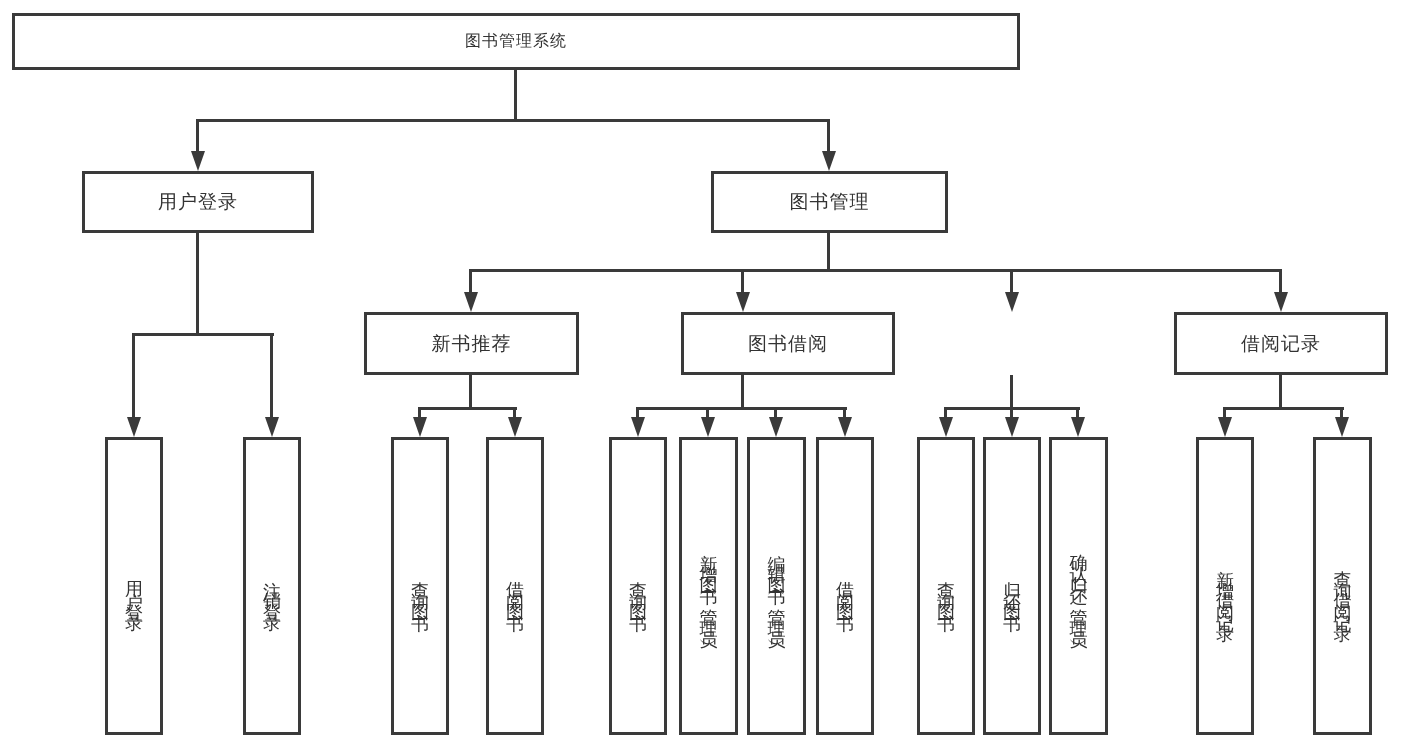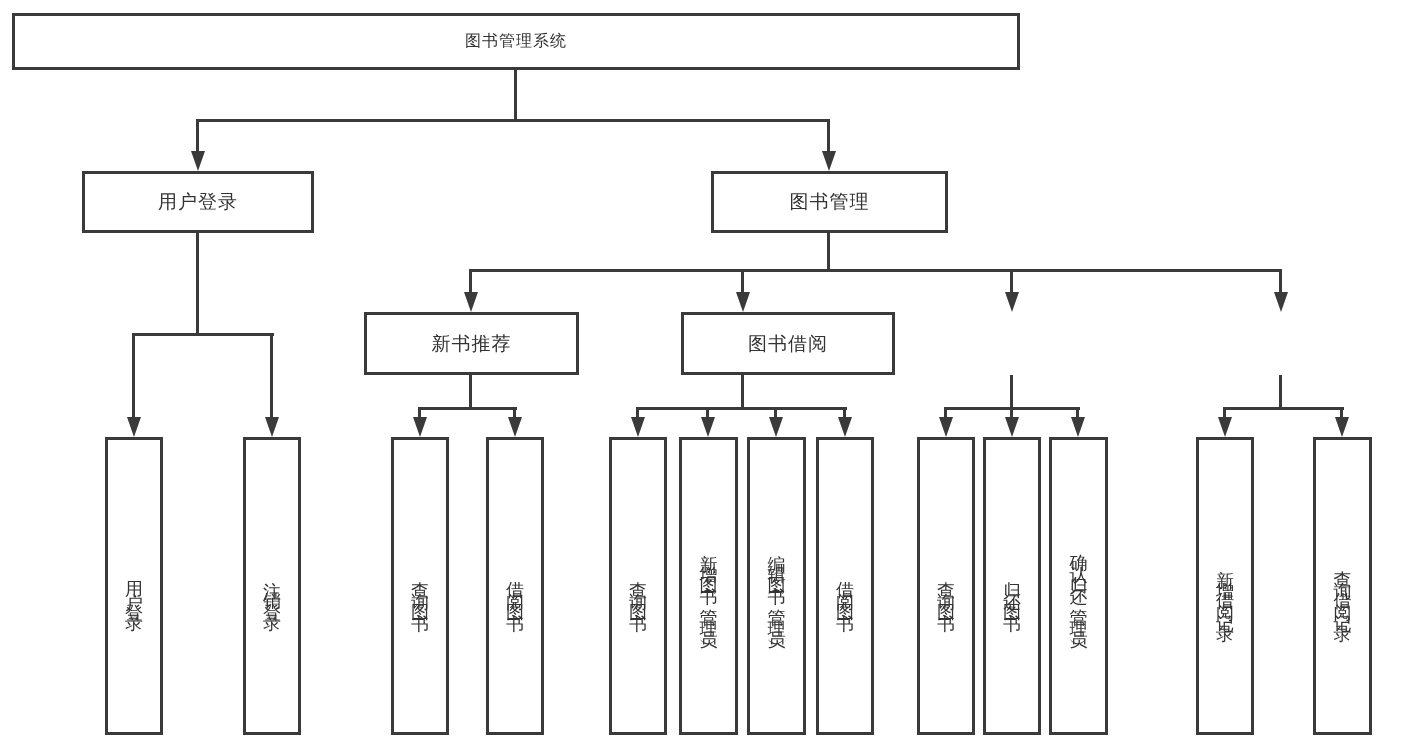--- a/index.html
+++ b/index.html
@@ -72,20 +72,23 @@
   <div class="arrow" style="left:464px;top:292px;"></div>
   <div class="arrow" style="left:736px;top:292px;"></div>
   <div class="arrow" style="left:1005px;top:292px;"></div>
   <div class="arrow" style="left:1274px;top:292px;"></div>
 
   <div class="box" style="left:364px;top:312px;width:215px;height:63px;">
     <span>新书推荐</span>
   </div>
   <div class="box" style="left:636px;top:312px;width:214px;height:63px;margin-left:45px;">
     <span>图书借阅</span>
+  </div>
+  <div class="box" style="left:1174px;top:312px;width:214px;height:63px;">
+    <span>借阅记录</span>
   </div>
 
   <div class="vline" style="left:469px;top:375px;height:35px;"></div>
   <div class="hline" style="left:418px;top:407px;width:99px;"></div>
   <div class="vline" style="left:418px;top:407px;height:24px;"></div>
   <div class="vline" style="left:513px;top:407px;height:24px;"></div>
   <div class="arrow" style="left:413px;top:417px;"></div>
   <div class="arrow" style="left:508px;top:417px;"></div>
 
   <div class="vline" style="left:741px;top:375px;height:35px;"></div>

